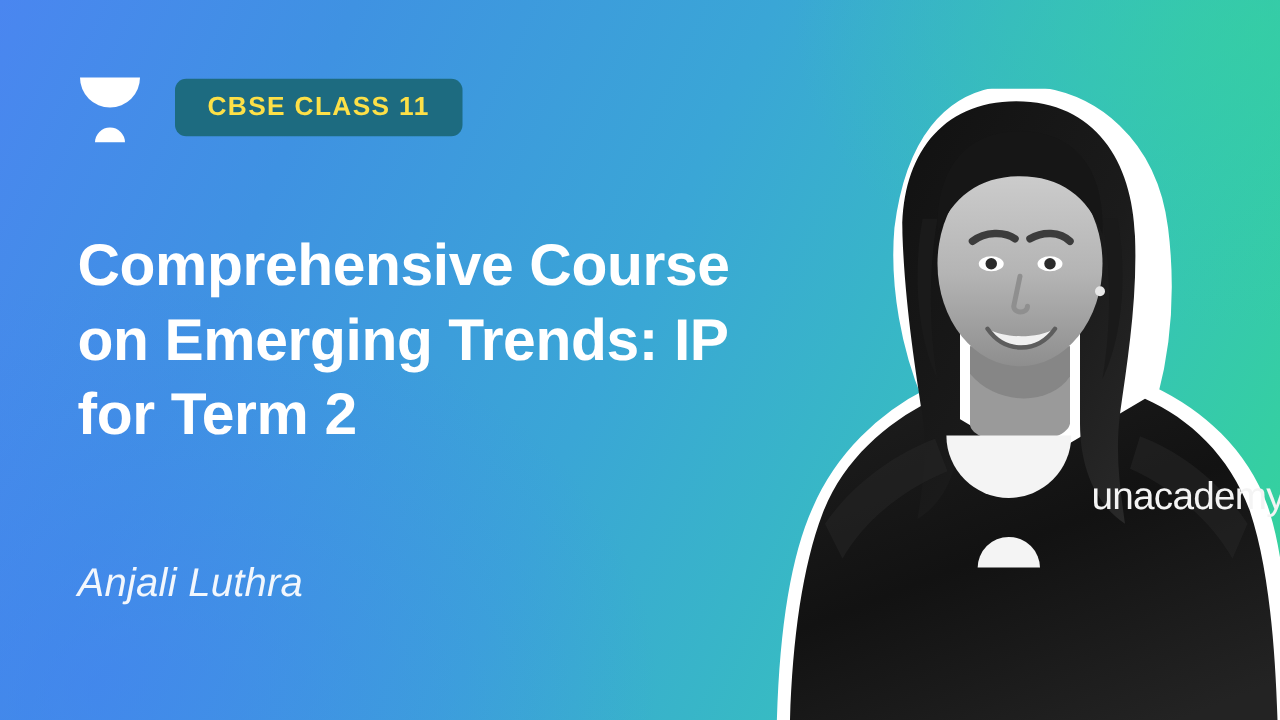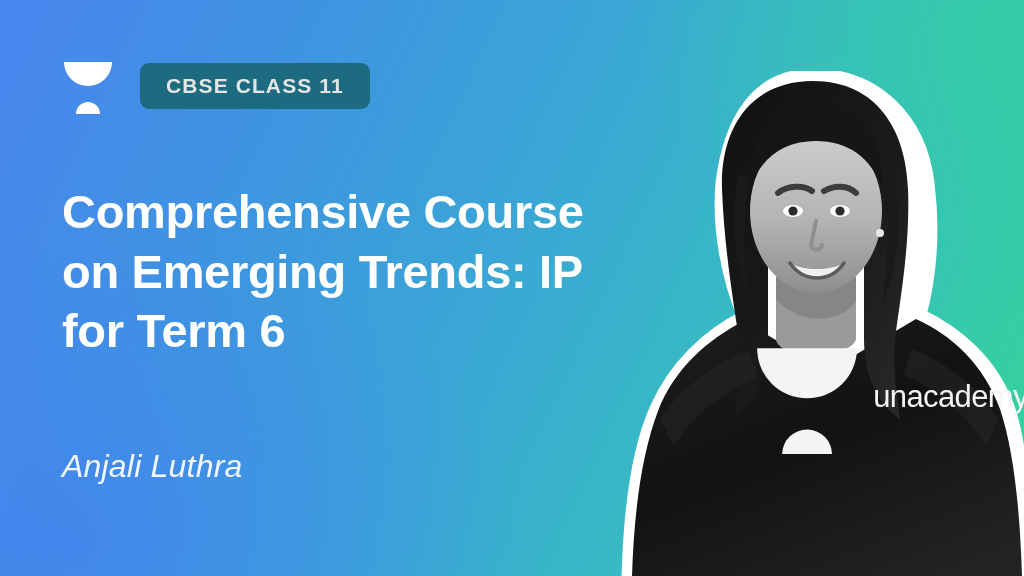--- a/index.html
+++ b/index.html
@@ -48,21 +48,21 @@
   }
 
   .badge {
     display: inline-flex;
     align-items: center;
     justify-content: center;
     height: 46px;
     padding: 0 26px;
     border-radius: 9px;
     background: #1d6b80;
-    color: #e5e5e5;
+    color: #fde047;
     font-size: 21px;
     font-weight: bold;
     letter-spacing: 1.1px;
     white-space: nowrap;
   }
 
   
   .title {
     position: absolute;
     left: 62px;
@@ -124,21 +124,21 @@
     <span class="brand-logo-wrap">
       <svg class="brand-logo" viewBox="0 0 52 56" aria-hidden="true">
         <path d="M2 4 H50 A24 24 0 0 1 2 4 Z" fill="#ffffff"></path>
         <path d="M14 56 A12 12 0 0 1 38 56 Z" fill="#ffffff"></path>
       </svg>
     </span>
 
     <span class="badge">CBSE CLASS 11</span>
   </div>
 
-  <h1 class="title">Comprehensive Course on Emerging Trends: IP for Term 6</h1>
+  <h1 class="title">Comprehensive Course on Emerging Trends: IP for Term 2</h1>
 
   <div class="instructor">Anjali Luthra</div>
 
   <div class="educator">
     <svg viewBox="0 0 420 505" aria-hidden="true">
       <defs>
         <linearGradient id="skin" x1="0" y1="0" x2="0" y2="1">
           <stop offset="0%" stop-color="#cfcfcf"></stop>
           <stop offset="55%" stop-color="#b4b4b4"></stop>
           <stop offset="100%" stop-color="#8e8e8e"></stop>

